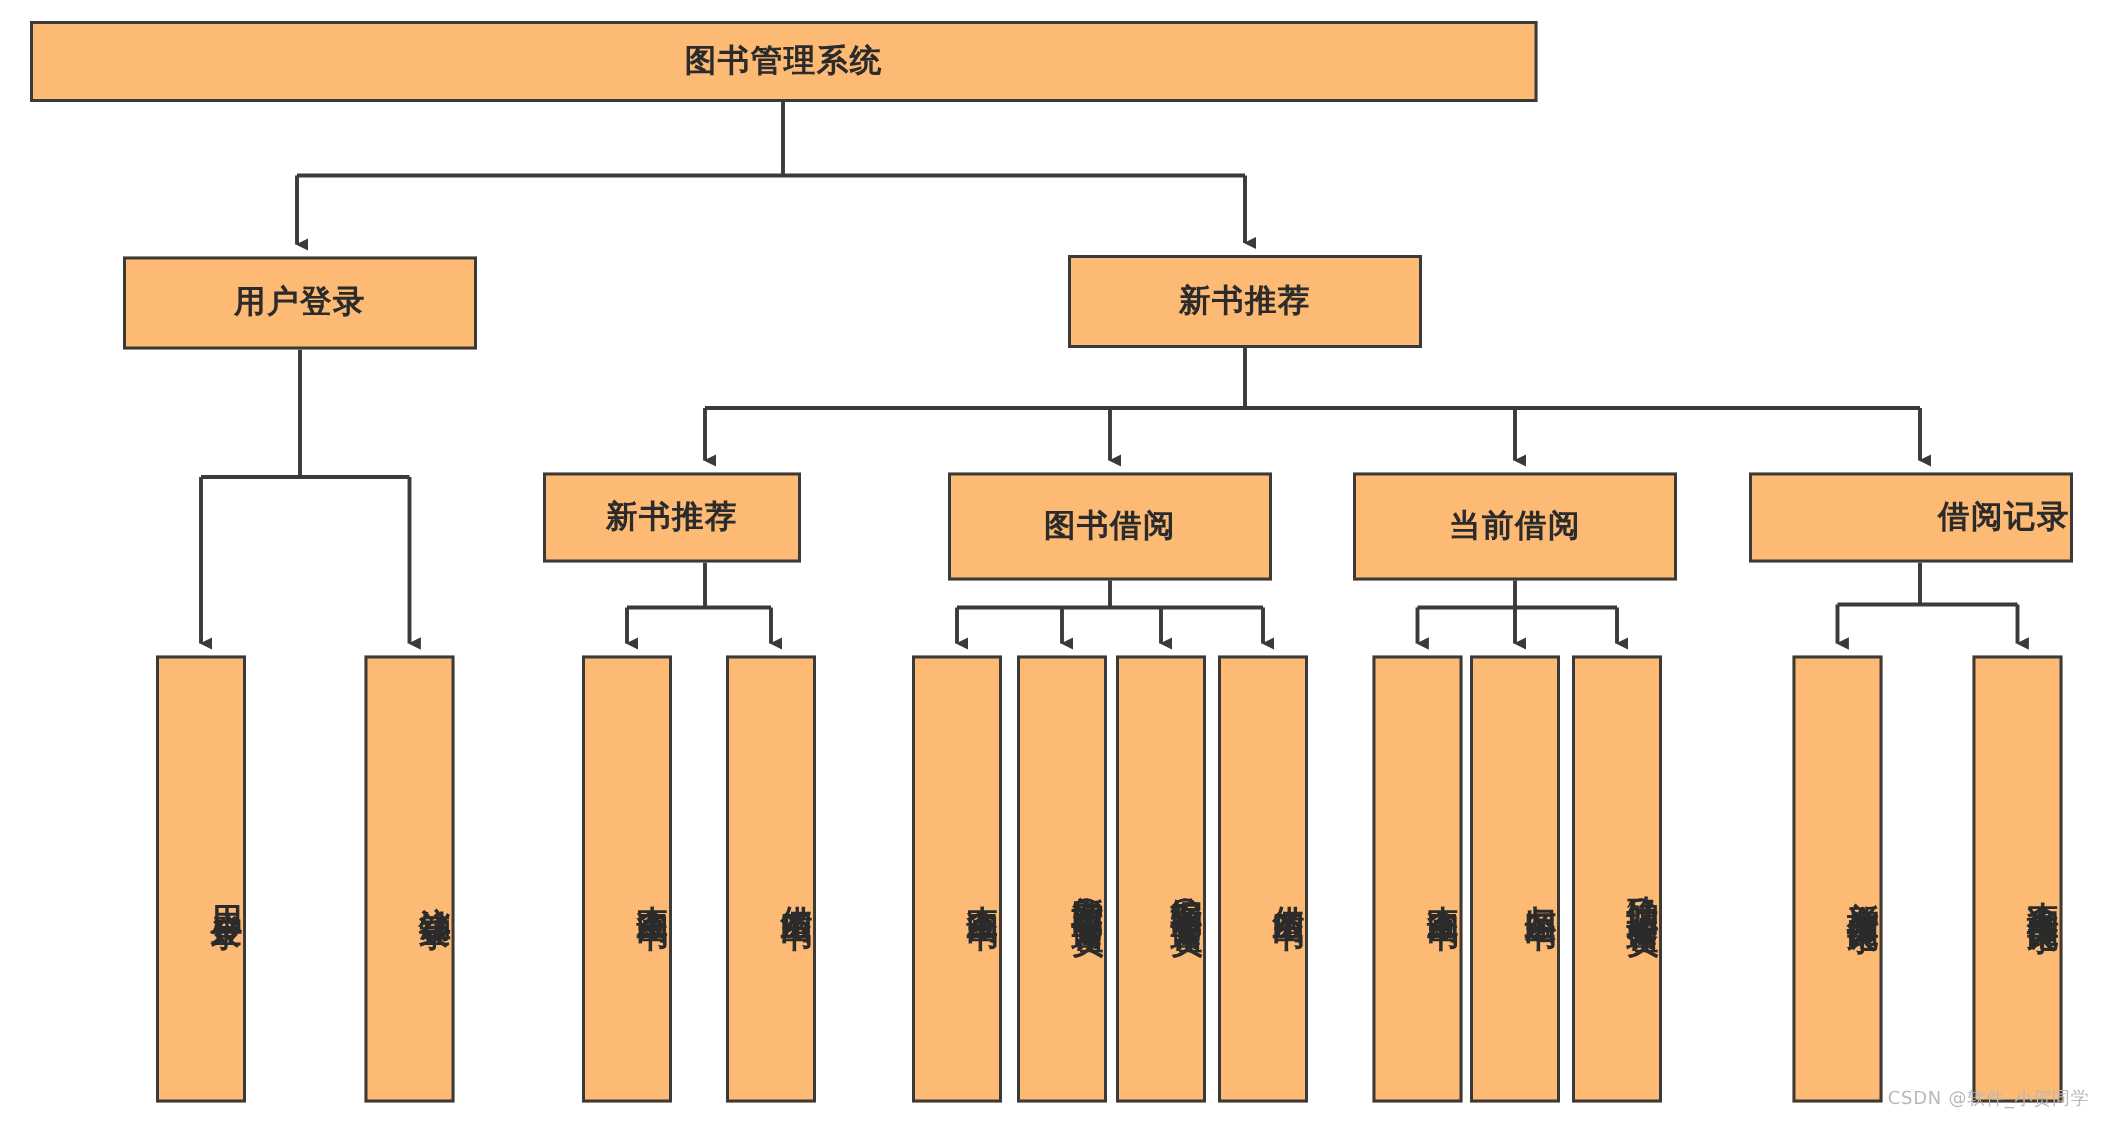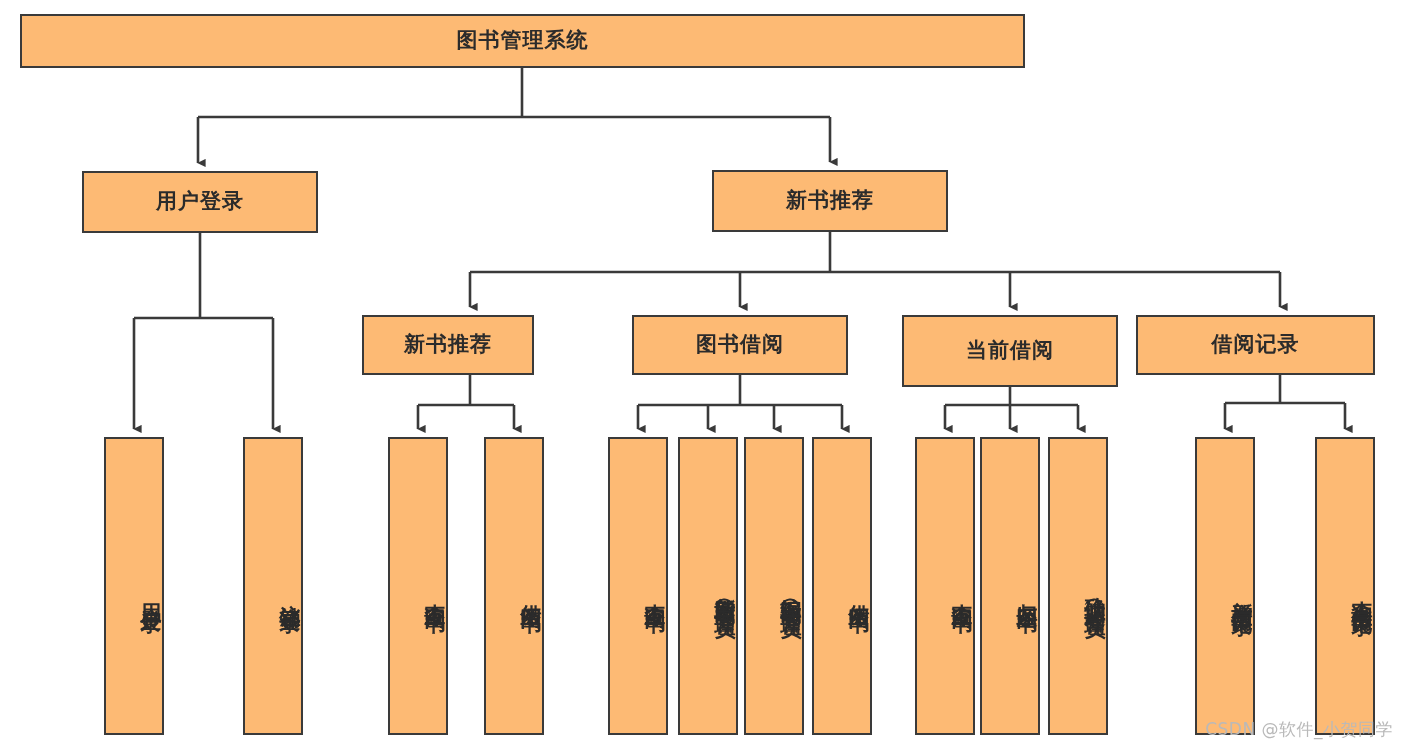--- a/index.html
+++ b/index.html
@@ -52,21 +52,21 @@
     line-height: 1.1;
   }
   .node.vert .label {
     writing-mode: vertical-rl;
     text-orientation: upright;
   }
   #watermark {
     position: absolute;
     right: 12px;
     bottom: 6px;
-    font-size: 17px;
+    font-size: 12px;
     color: #b9b9b9;
     letter-spacing: 0.5px;
     white-space: pre;
   }
 </style>
 </head>
 <body>
 
 <div id="canvas">
 
@@ -128,27 +128,27 @@
   <div class="node horiz" style="left:82px;top:171px;width:236px;height:62px;">
     <span class="label">用户登录</span>
   </div>
   <div class="node horiz" style="left:712px;top:170px;width:236px;height:62px;">
     <span class="label">新书推荐</span>
   </div>
 
   <div class="node horiz" style="left:362px;top:315px;width:172px;height:60px;">
     <span class="label">新书推荐</span>
   </div>
-  <div class="node horiz" style="left:632px;top:315px;width:216px;height:60px;">
+  <div class="node horiz" style="left:632px;top:315px;width:216px;height:72px;">
     <span class="label">图书借阅</span>
   </div>
   <div class="node horiz" style="left:902px;top:315px;width:216px;height:72px;">
     <span class="label">当前借阅</span>
   </div>
-  <div class="node horiz" style="left:1136px;top:315px;width:239px;height:60px;">
+  <div class="node horiz" style="left:1166px;top:315px;width:216px;height:60px;justify-content:flex-end;">
     <span class="label">借阅记录</span>
   </div>
 
   <div class="node vert" style="left:104px;top:437px;width:60px;height:298px;">
     <span class="label">用户登录</span>
   </div>
   <div class="node vert" style="left:243px;top:437px;width:60px;height:298px;">
     <span class="label">注销登录</span>
   </div>
 

